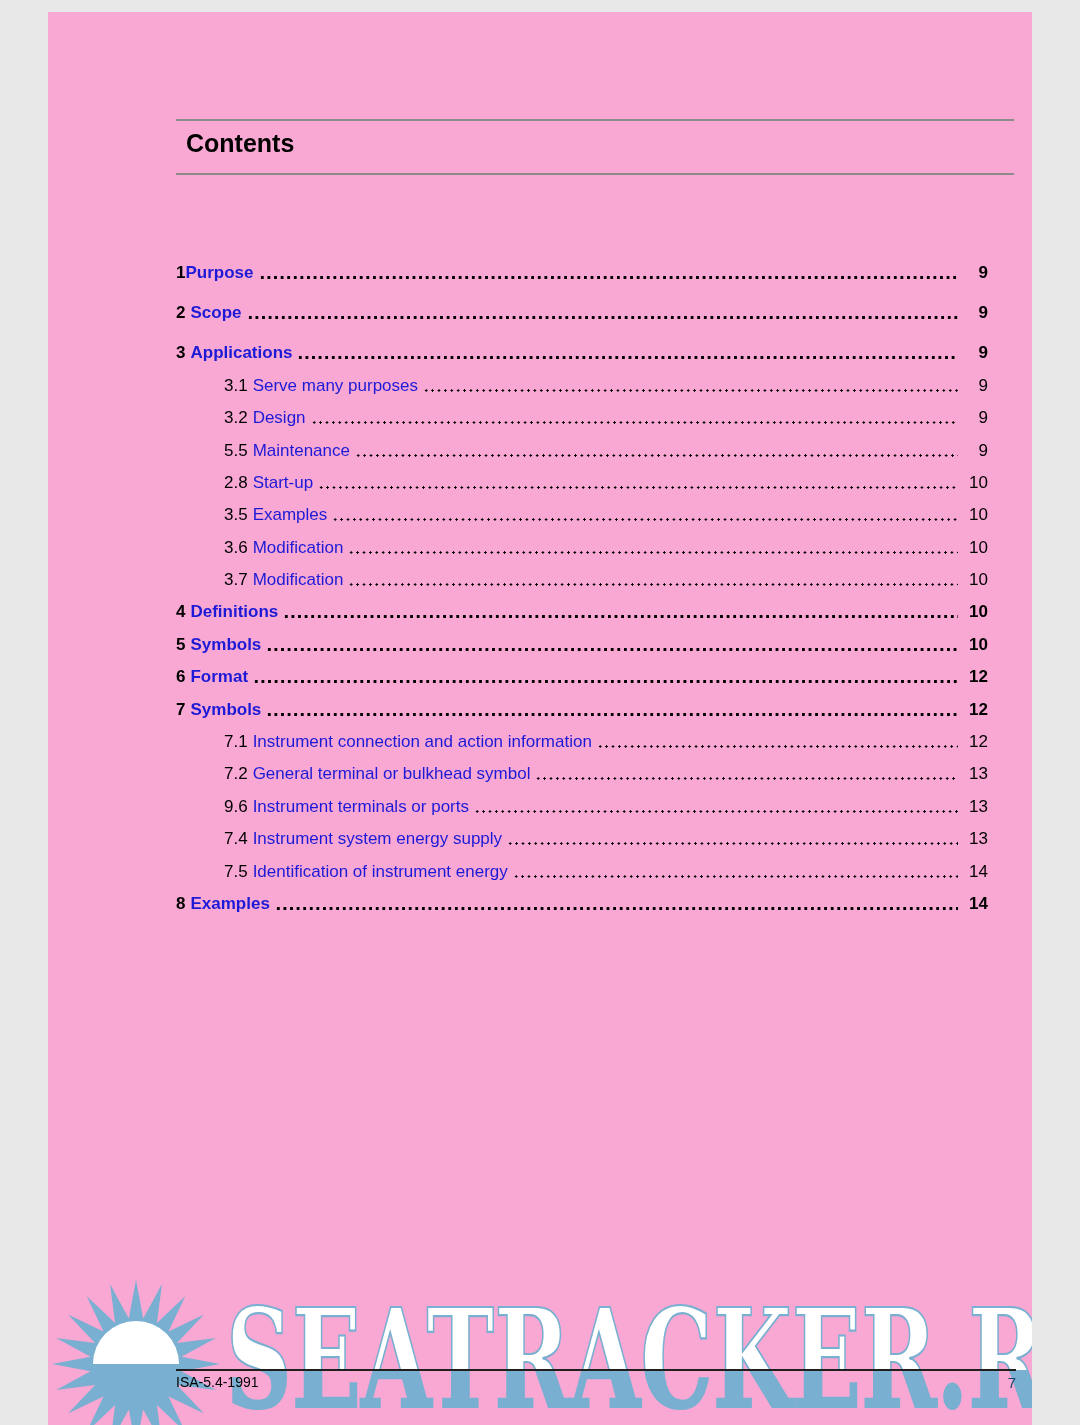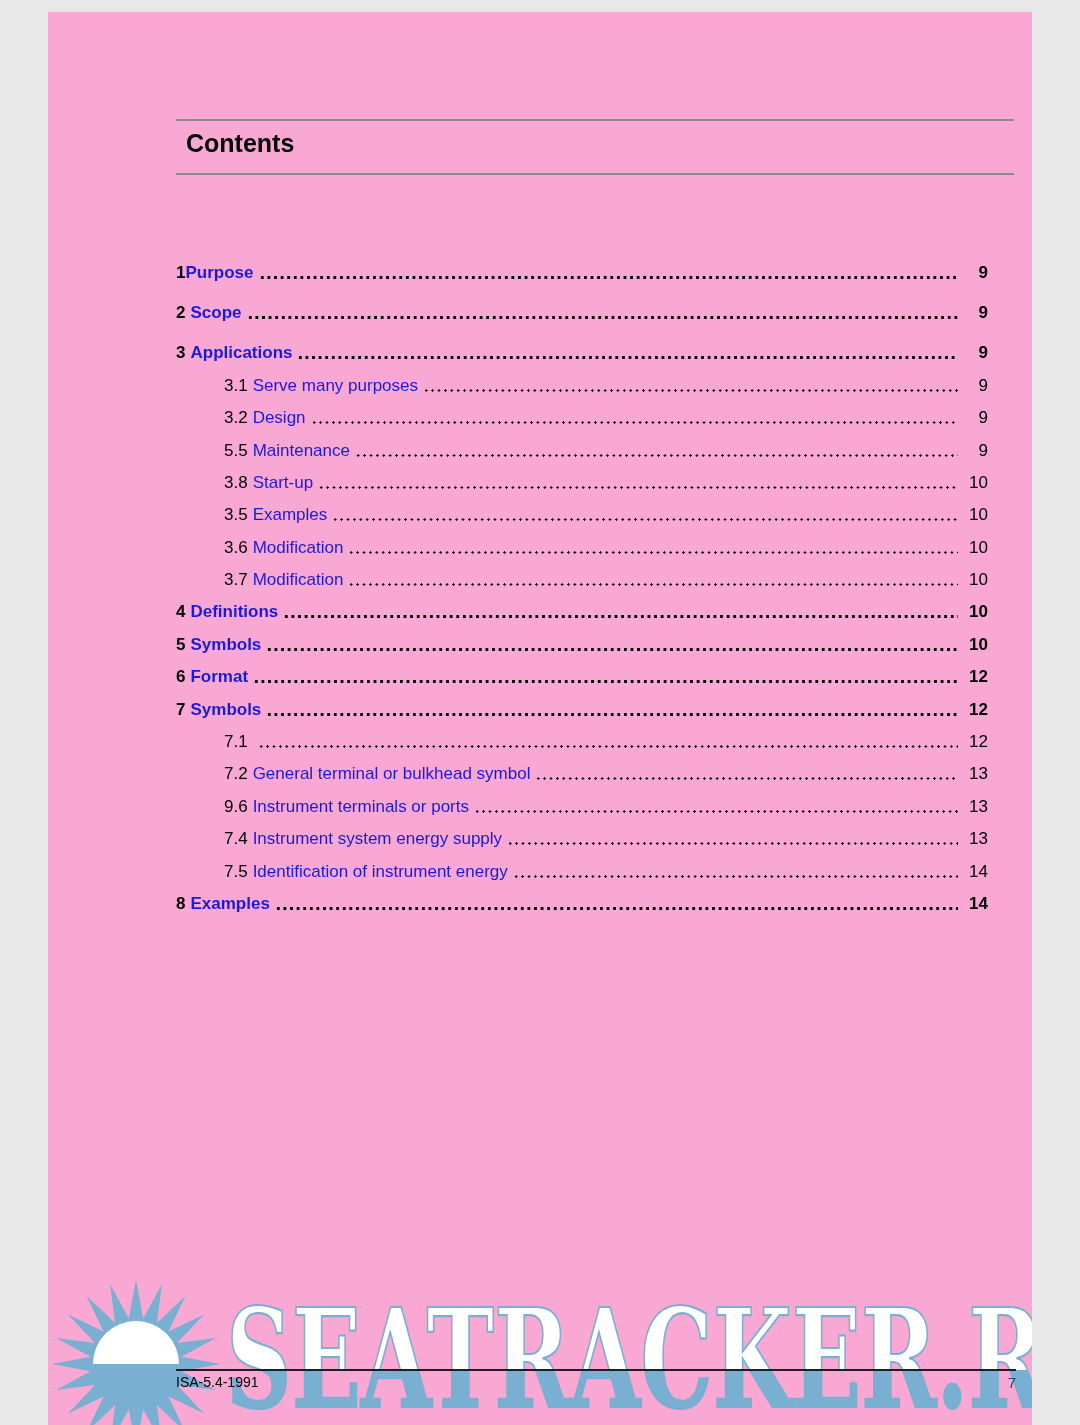--- a/index.html
+++ b/index.html
@@ -94,21 +94,21 @@
     <span class="toc-leader"></span>
     <span class="toc-page">9</span>
   </div>
       <div class="toc-row lv2">
     <span class="toc-num">5.5</span>
     <span class="toc-title">Maintenance</span>
     <span class="toc-leader"></span>
     <span class="toc-page">9</span>
   </div>
       <div class="toc-row lv2">
-    <span class="toc-num">3.8</span>
+    <span class="toc-num">2.8</span>
     <span class="toc-title">Start-up</span>
     <span class="toc-leader"></span>
     <span class="toc-page">10</span>
   </div>
       <div class="toc-row lv2">
     <span class="toc-num">3.5</span>
     <span class="toc-title">Examples</span>
     <span class="toc-leader"></span>
     <span class="toc-page">10</span>
   </div>
@@ -143,20 +143,21 @@
     <span class="toc-page">12</span>
   </div>
       <div class="toc-row lv1">
     <span class="toc-num">7</span>
     <span class="toc-title">Symbols</span>
     <span class="toc-leader"></span>
     <span class="toc-page">12</span>
   </div>
       <div class="toc-row lv2">
     <span class="toc-num">7.1</span>
+    <span class="toc-title">Instrument connection and action information</span>
     <span class="toc-leader"></span>
     <span class="toc-page">12</span>
   </div>
       <div class="toc-row lv2">
     <span class="toc-num">7.2</span>
     <span class="toc-title">General terminal or bulkhead symbol</span>
     <span class="toc-leader"></span>
     <span class="toc-page">13</span>
   </div>
       <div class="toc-row lv2">

